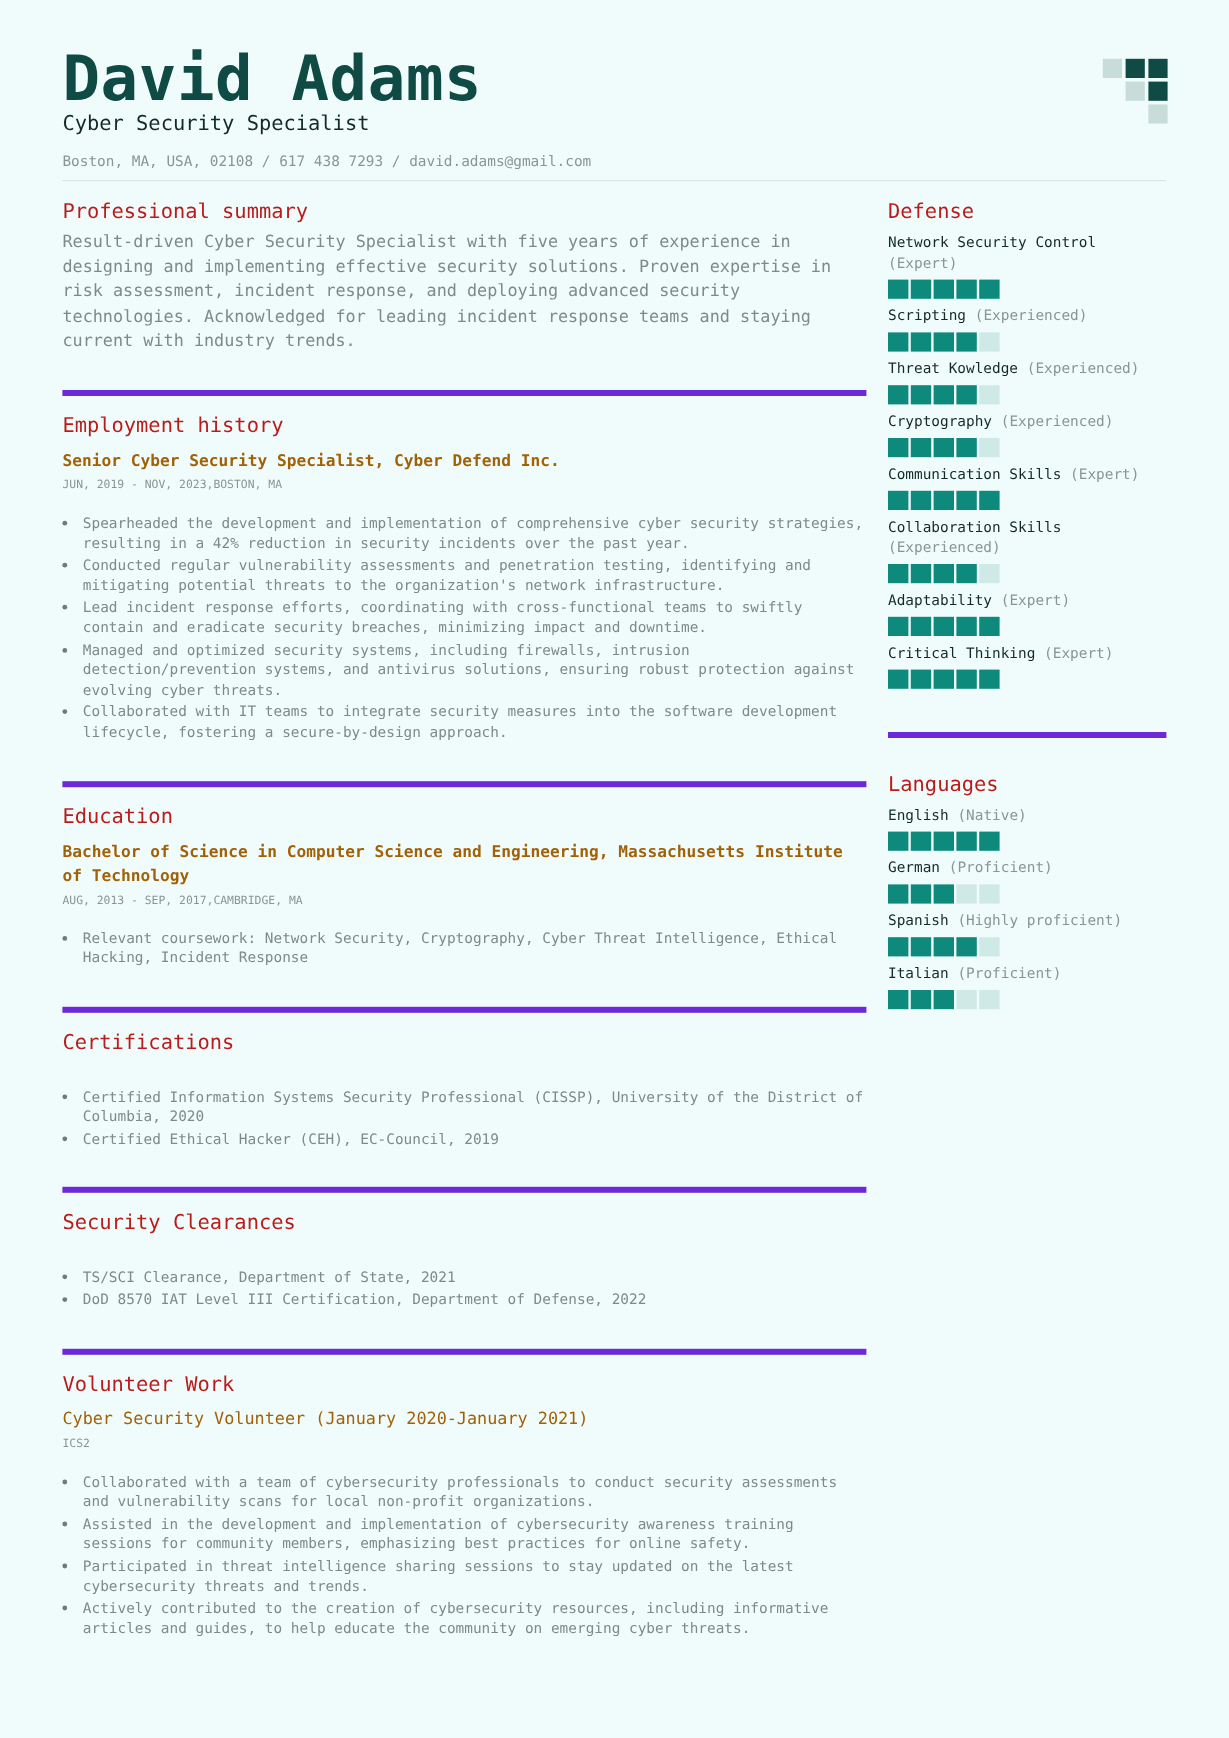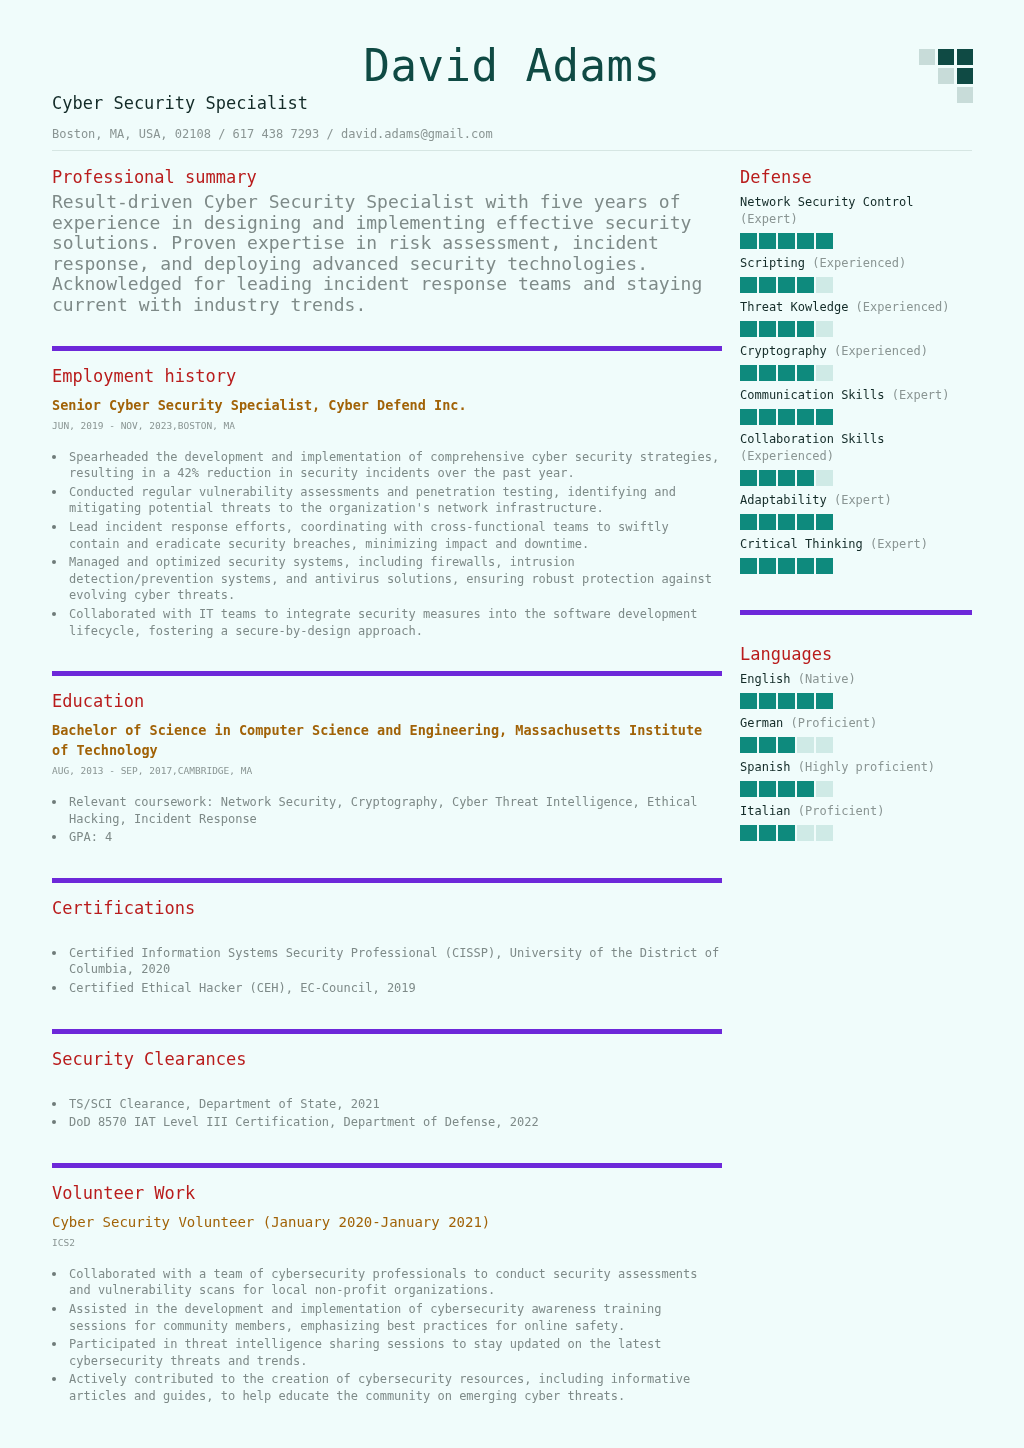--- a/index.html
+++ b/index.html
@@ -1,36 +1,36 @@
 <!DOCTYPE html>
 <html><head>
 <meta charset="utf-8">
 <style>
   * { box-sizing: border-box; margin: 0; padding: 0; }
   html, body { width: 1024px; height: 1448px; background: #f0fcfb; }
   body { font-family: "DejaVu Sans Mono", "Liberation Mono", monospace; color: #1f2d2b; position: relative; overflow: hidden; }
 
   .header { position: absolute; left: 52px; top: 40px; width: 920px; }
-  .name { font-size: 44px; font-weight: normal; color: #0f4a44; letter-spacing: 0.5px; line-height: 52px; text-align: center; }
+  .name { font-size: 52px; font-weight: bold; color: #0f4a44; letter-spacing: 0.5px; line-height: 52px; }
   .role { font-size: 17px; color: #132b28; margin-top: 0px; line-height: 22px; }
   .contact { font-size: 12px; color: #8a9593; margin-top: 12px; line-height: 16px; }
 
   .logo { position: absolute; left: 919px; top: 49px; width: 54px; height: 54px; }
   .logo span { position: absolute; width: 16px; height: 16px; }
 
   .top-rule { position: absolute; left: 52px; top: 150px; width: 920px; height: 1px; background: #d6e6e3; }
 
   .main { position: absolute; left: 52px; top: 166px; width: 670px; }
   .side { position: absolute; left: 740px; top: 166px; width: 232px; }
 
   .section { padding-bottom: 30px; }
   .section + .section { border-top: 5px solid #6d28d9; padding-top: 14px; }
   .sec-title { font-size: 17px; color: #b91c1c; line-height: 22px; margin-bottom: 4px; }
 
-  .summary { font-size: 18px; color: #7e8a88; line-height: 20.6px; }
+  .summary { font-size: 14px; color: #7e8a88; line-height: 20.6px; }
 
   .job-title { font-size: 13.5px; font-weight: bold; color: #a16207; line-height: 20px; margin-top: 8px; }
   .job-title.plain { font-weight: normal; font-size: 14px; }
   .job-meta { font-size: 9.5px; color: #8a9593; line-height: 14px; margin-top: 4px; }
 
   ul.bullets { list-style: none; margin-top: 16px; }
   ul.bullets li { position: relative; padding-left: 17px; font-size: 12px; color: #7e8a88; line-height: 16.6px; margin-bottom: 2px; }
   ul.bullets li::before { content: ""; position: absolute; left: 0; top: 6px; width: 4px; height: 4px; border-radius: 50%; background: #6f7b79; }
   ul.bullets.gap { margin-top: 26px; }
 
@@ -82,21 +82,20 @@
       <li>Collaborated with IT teams to integrate security measures into the software development lifecycle, fostering a secure-by-design approach.</li>
     </ul>
   </div>
 
   <div class="section">
     <div class="sec-title">Education</div>
     <div class="job-title">Bachelor of Science in Computer Science and Engineering, Massachusetts Institute of Technology</div>
     <div class="job-meta">AUG, 2013 - SEP, 2017,CAMBRIDGE, MA</div>
     <ul class="bullets">
       <li>Relevant coursework: Network Security, Cryptography, Cyber Threat Intelligence, Ethical Hacking, Incident Response</li>
-      <li>GPA: 4</li>
     </ul>
   </div>
 
   <div class="section">
     <div class="sec-title">Certifications</div>
     <ul class="bullets gap">
       <li>Certified Information Systems Security Professional (CISSP), University of the District of Columbia, 2020</li>
       <li>Certified Ethical Hacker (CEH), EC-Council, 2019</li>
     </ul>
   </div>

